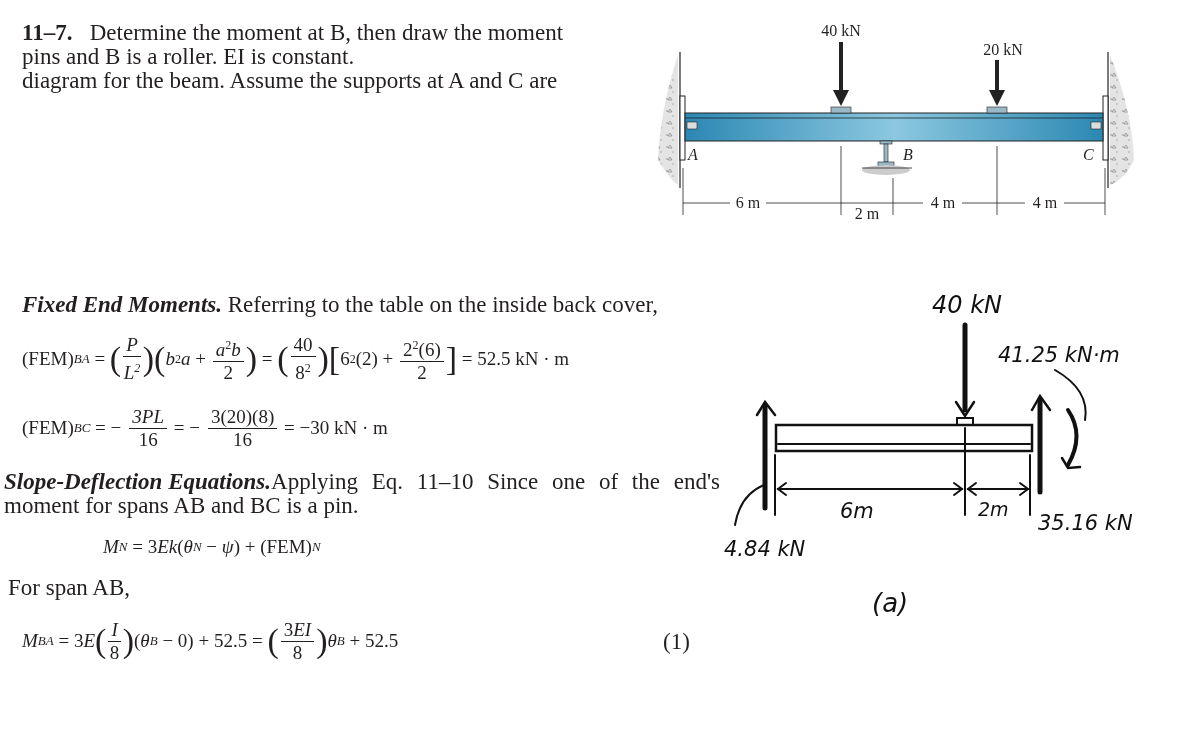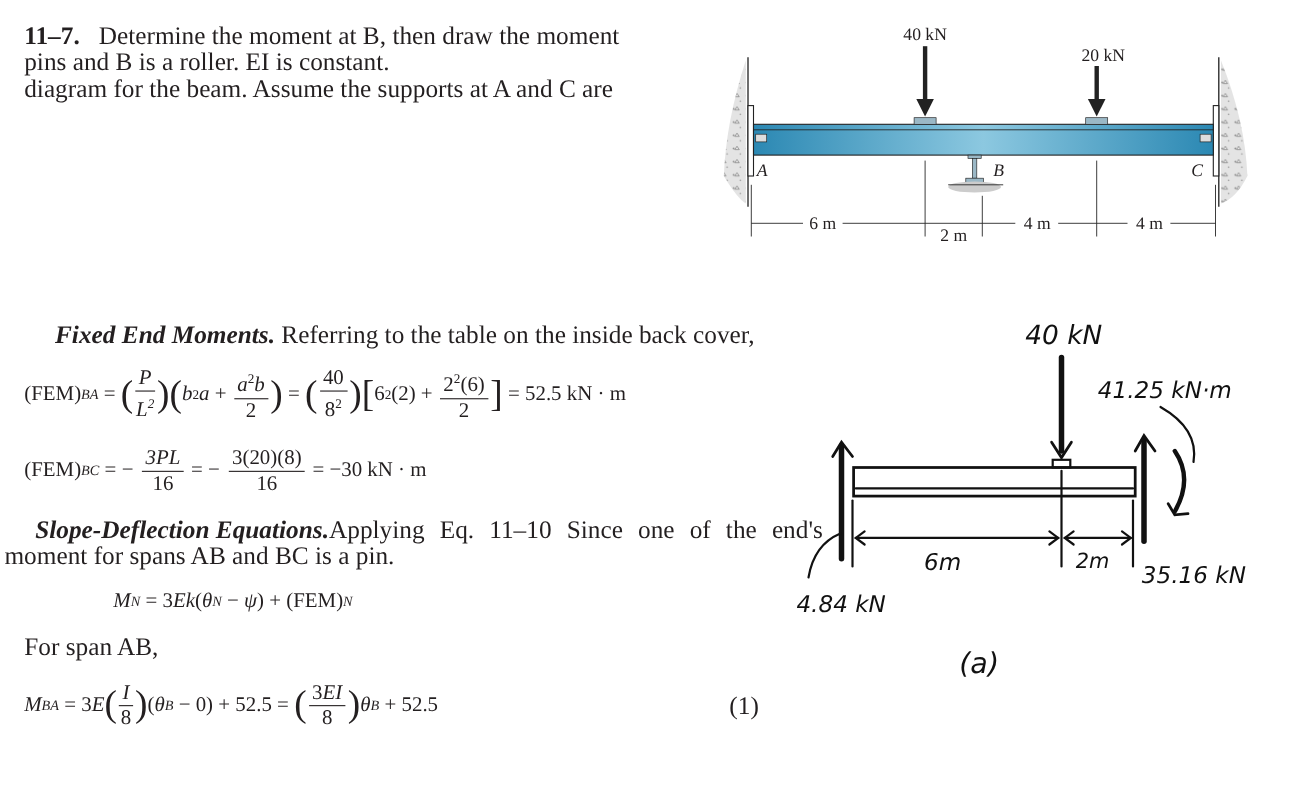--- a/index.html
+++ b/index.html
@@ -1,21 +1,21 @@
 <!DOCTYPE html>
 <html><head>
 <meta charset="utf-8">
 <style>
   html, body { margin:0; padding:0; background:#ffffff; }
   body { width:1177px; height:732px; position:relative; overflow:hidden;
          font-family:"Liberation Serif", "DejaVu Serif", serif; color:#231f20; }
   .abs { position:absolute; }
   .t { font-size:23px; line-height:24px; white-space:nowrap; }
   .b { font-weight:bold; }
-  .bi { font-weight:bold; font-style:italic;margin-left:28px; }
+  .bi { font-weight:bold; font-style:italic; }
   .i { font-style:italic; }
   .frac { display:inline-block; vertical-align:middle; text-align:center; margin:0 2px; }
   .frac .num { display:block; border-bottom:1px solid #231f20; padding:0 3px; line-height:22px; }
   .frac .den { display:block; line-height:22px; }
   .paren { font-size:34px; vertical-align:middle; font-weight:100; line-height:34px; }
   sub { font-size:13px; font-style:italic;font-family:Liberation Serif, serif; }
   sup { font-size:12px; }
   .eq { font-size:19px; display:flex; align-items:center; white-space:nowrap;justify-content:flex-end; }
 </style>
 </head>
@@ -140,21 +140,21 @@
       <span class="bi">Slope-Deflection Equations.</span>
       <span style="word-spacing:8px;">Applying Eq. 11–10 Since one of the end's</span>
     </div>
   <div>moment for spans AB and BC is a pin.</div>
 </div>
 
 <div class="abs eq" style="left:103px;top:536px;">
   <span class="i">M</span><sub>N</sub>&nbsp;=&nbsp;3<span class="i">Ek</span>(<span class="i">θ</span><sub>N</sub>&nbsp;−&nbsp;<span class="i">ψ</span>)&nbsp;+&nbsp;(FEM)<sub>N</sub>
 </div>
 
-<div class="abs t" style="left:22px;top:576px;text-align:right;">For span AB,</div>
+<div class="abs t" style="left:8px;top:576px;text-align:right;">For span AB,</div>
 
 <div class="abs eq" style="left:22px;top:616px;height:50px;">
   <span class="i">M</span><sub>BA</sub>&nbsp;=&nbsp;3<span class="i">E</span><span class="paren">(</span><span class="frac">
       <span class="num i">I</span>
       <span class="den">8</span>
     </span><span class="paren">)</span>(<span class="i">θ</span><sub>B</sub>&nbsp;−&nbsp;0)&nbsp;+&nbsp;52.5&nbsp;=&nbsp;
   <span class="paren">(</span><span class="frac">
       <span class="num">3<span class="i">EI</span></span>
       <span class="den">8</span>
     </span><span class="paren">)</span><span class="i">θ</span><sub>B</sub>&nbsp;+&nbsp;52.5

